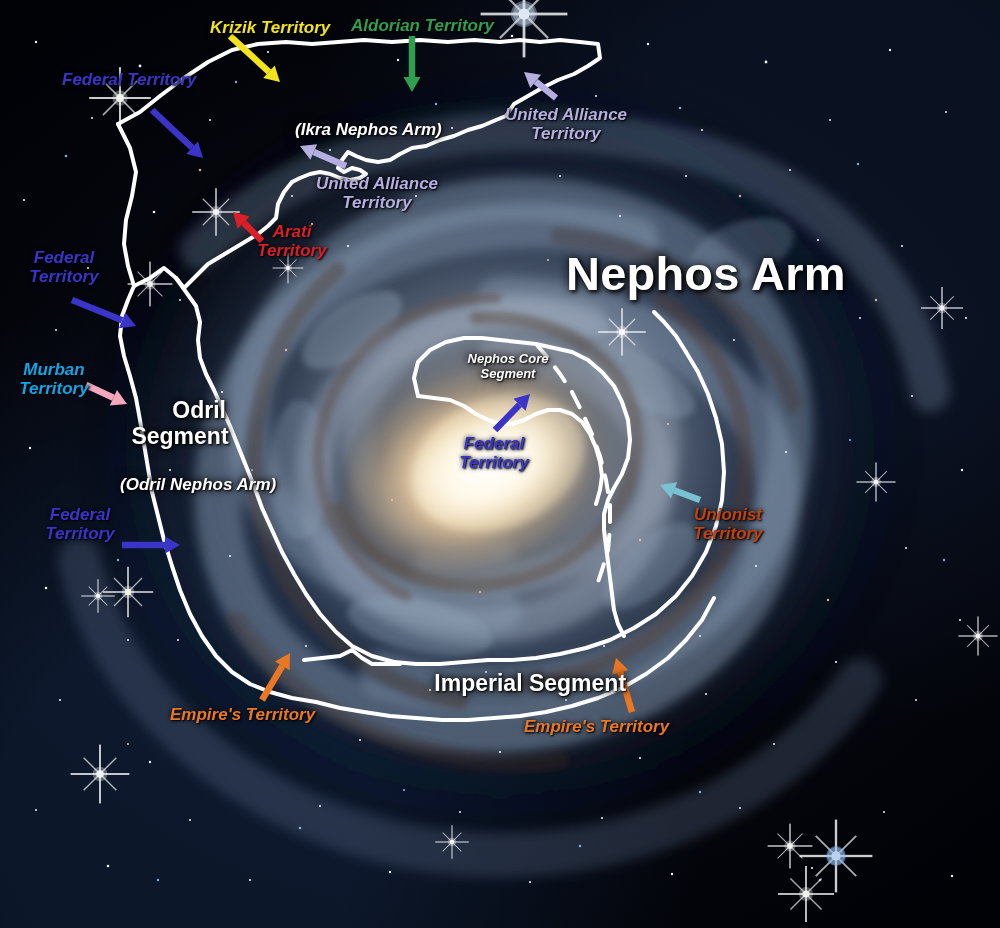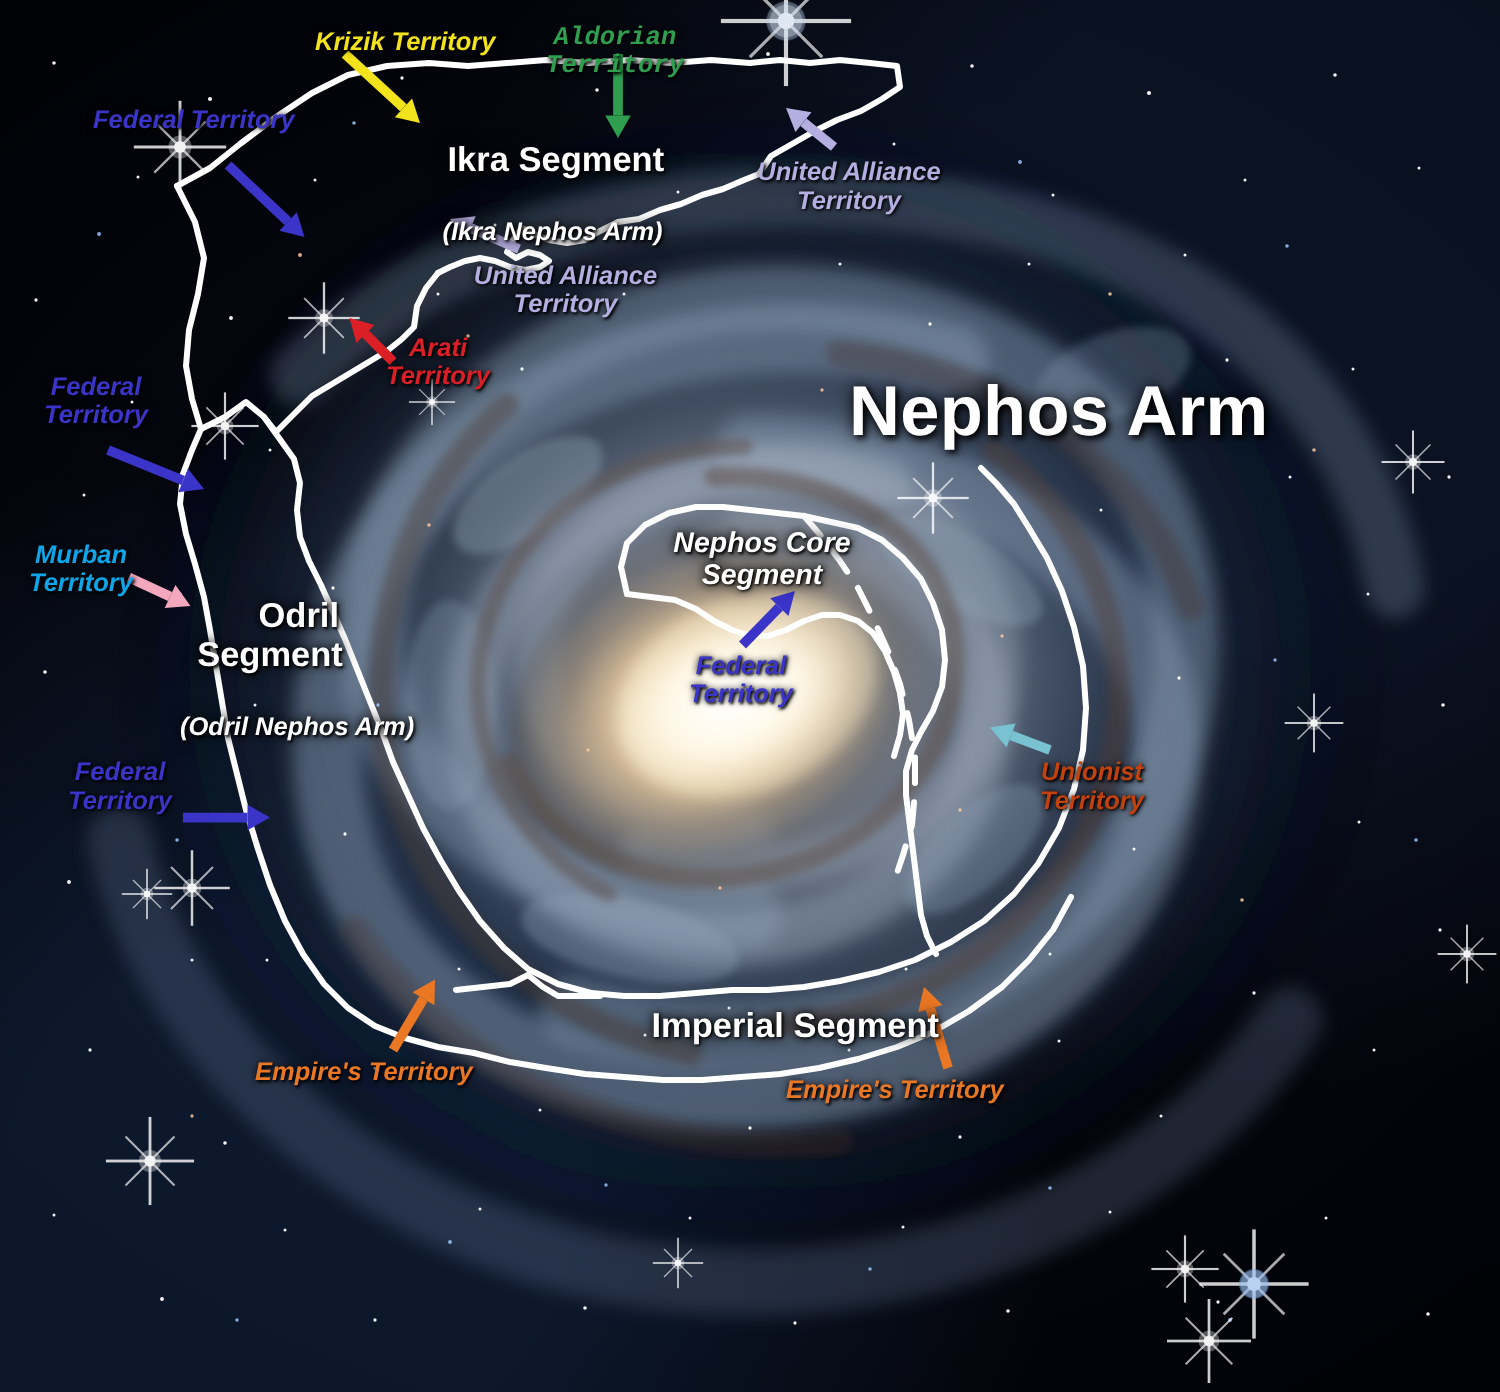--- a/index.html
+++ b/index.html
@@ -382,40 +382,39 @@
           <polygon points="616,658 628.4111089033919,669.9672208882491 612.1115409873493,674.7967224930026" fill="#ea7724"></polygon>
         </g>
       </g>
   </svg>
 
   <div id="labels">
 
     <div class="lbl title" style="left:566px;top:248px;">Nephos Arm</div>
 
     <div class="lbl seg" style="left:260px;top:68px;font-size:23px;text-align:center;width:148px;">
-      <span>Ikra Segment</span>
       <span class="sub" style="font-size:17px;margin-left:35px;">(Ikra Nephos Arm)</span>
     </div>
 
     <div class="lbl seg" style="left:120px;top:372px;font-size:23px;text-align:center;width:120px;">
       <span style="white-space:pre-line;">Odril
 Segment</span>
       <span class="sub" style="font-size:17px;font-style:italic;">(Odril Nephos Arm)</span>
     </div>
 
-    <div class="lbl seg" style="left:444px;top:352px;font-size:19px;font-style:italic;text-align:center;width:128px;white-space:pre-line;">Nephos Core
+    <div class="lbl seg" style="left:444px;top:352px;font-size:13px;font-style:italic;text-align:center;width:128px;white-space:pre-line;">Nephos Core
 Segment</div>
 
     <div class="lbl seg" style="left:396px;top:645px;font-size:23px;text-align:right;width:200px;">
       <span>Imperial Segment</span>
     </div>
 
     <div id="terrG">
         <div class="lbl terr" style="left: 182px; top: 18px; width: 130px; text-align: left; color: rgb(242, 227, 28); white-space: pre-line; margin-left: 28px;">Krizik Territory</div>
-        <div class="lbl terr" style="left: 326px; top: 16px; width: 168px; text-align: center; color: rgb(47, 158, 79); white-space: pre-line; font-family: Liberation Mono, monospace;">Aldorian Territory</div>
+        <div class="lbl terr" style="left: 326px; top: 16px; width: 168px; text-align: right; color: rgb(47, 158, 79); white-space: pre-line;">Aldorian Territory</div>
         <div class="lbl terr" style="left: 62px; top: 70px; width: 150px; text-align: left; color: rgb(58, 53, 200); white-space: pre-line;">Federal Territory</div>
         <div class="lbl terr" style="left: 492px; top: 105px; width: 148px; text-align: center; color: rgb(181, 174, 224); white-space: pre-line;">United Alliance
 Territory</div>
         <div class="lbl terr" style="left: 303px; top: 174px; width: 148px; text-align: center; color: rgb(181, 174, 224); white-space: pre-line;">United Alliance
 Territory</div>
         <div class="lbl terr" style="left: 249px; top: 222px; width: 86px; text-align: center; color: rgb(220, 31, 38); white-space: pre-line;">Arati
 Territory</div>
         <div class="lbl terr" style="left: 18px; top: 248px; width: 92px; text-align: center; color: rgb(58, 53, 200); white-space: pre-line;">Federal
 Territory</div>
         <div class="lbl terr" style="left: 8px; top: 360px; width: 92px; text-align: center; color: #0ea5e9; white-space: pre-line;">Murban

